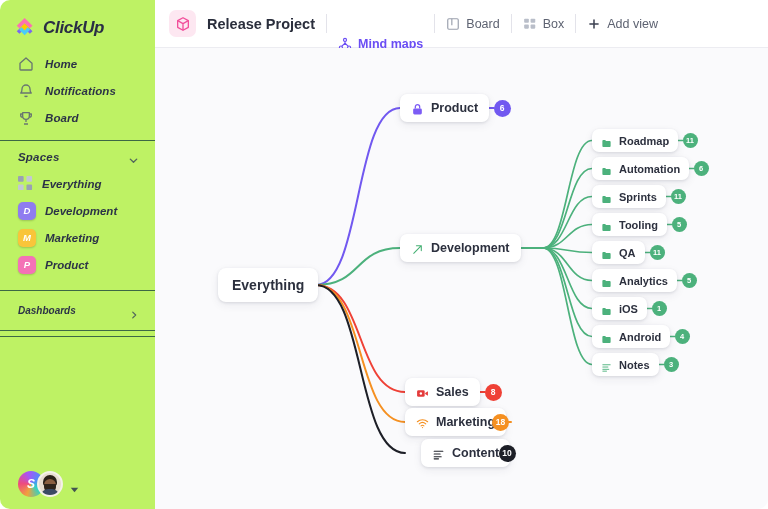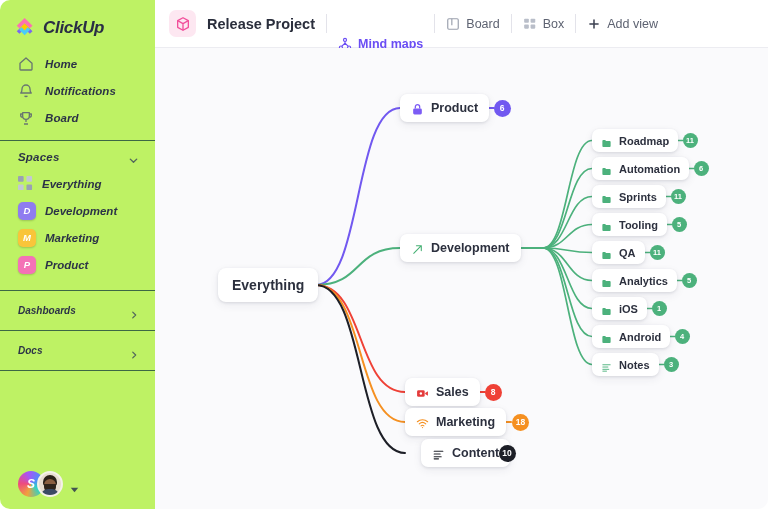--- a/index.html
+++ b/index.html
@@ -311,28 +311,20 @@
       <span class="lbl">Dashboards</span>
       <span class="chev-r">
         <svg viewBox="0 0 24 24" width="10" height="10" fill="none" stroke="#39465a" stroke-width="3" stroke-linecap="round" stroke-linejoin="round">
             <path d="M9 5l7 7-7 7"></path>
           </svg>
       </span>
     </div>
 
     <div class="sb-divider" style="margin-top:5px"></div>
 
-    <div class="row-link" style="margin-top:5px">
-      <span class="lbl">Docs</span>
-      <span class="chev-r">
-        <svg viewBox="0 0 24 24" width="10" height="10" fill="none" stroke="#39465a" stroke-width="3" stroke-linecap="round" stroke-linejoin="round">
-            <path d="M9 5l7 7-7 7"></path>
-          </svg>
-      </span>
-    </div>
 
     <div class="sb-divider" style="margin-top:5px"></div>
 
     <div class="sb-bottom">
       <span class="av-s">S</span>
       <span class="av-photo">
         <span class="hair"></span>
           <span class="face"></span>
           <span class="beard"></span>
           <span class="body"></span>
@@ -476,21 +468,21 @@
           <div class="badge big" style="background: rgb(239, 65, 54); left: 329.5px; top: 335.5px;">8</div>
           <div class="node branch" style="left: 250px; top: 360px;">
             <span class="nico"><svg viewBox="0 0 24 24" width="13" height="13" fill="none" stroke="#f59021" stroke-width="2" stroke-linecap="round" stroke-linejoin="round">
                 <path d="M2.5 8.8a14 14 0 0 1 19 0"></path>
                 <path d="M6 12.6a9 9 0 0 1 12 0"></path>
                 <path d="M9.4 16.3a4.2 4.2 0 0 1 5.2 0"></path>
                 <circle cx="12" cy="19.6" r="1.1" fill="#f59021" stroke="none"></circle>
               </svg></span>
             <span class="ntext">Marketing</span>
           </div>
-          <div class="badge big" style="background: rgb(245, 144, 33); left: 357px; top: 365.5px;">18</div>
+          <div class="badge big" style="background: rgb(245, 144, 33); left: 337px; top: 365.5px;">18</div>
           <div class="node branch" style="left: 266px; top: 391px;">
             <span class="nico"><svg viewBox="0 0 24 24" width="13" height="13" fill="none" stroke="#22242c" stroke-width="2" stroke-linecap="round" stroke-linejoin="round">
                 <path d="M4 6h16M4 11h11M4 16h13M4 20h8"></path>
               </svg></span>
             <span class="ntext">Content</span>
           </div>
           <div class="badge big" style="background: rgb(29, 31, 39); left: 343.5px; top: 396.5px;">10</div>
           <div class="node leaf" style="left: 437px; top: 81px;">
             <span class="nico"><svg viewBox="0 0 24 24" width="11" height="11">
                 <path d="M3 6.5a2 2 0 0 1 2-2h4l2 2.2h8a2 2 0 0 1 2 2v8.8a2 2 0 0 1-2 2H5a2 2 0 0 1-2-2z" fill="#4cb17c"></path>

